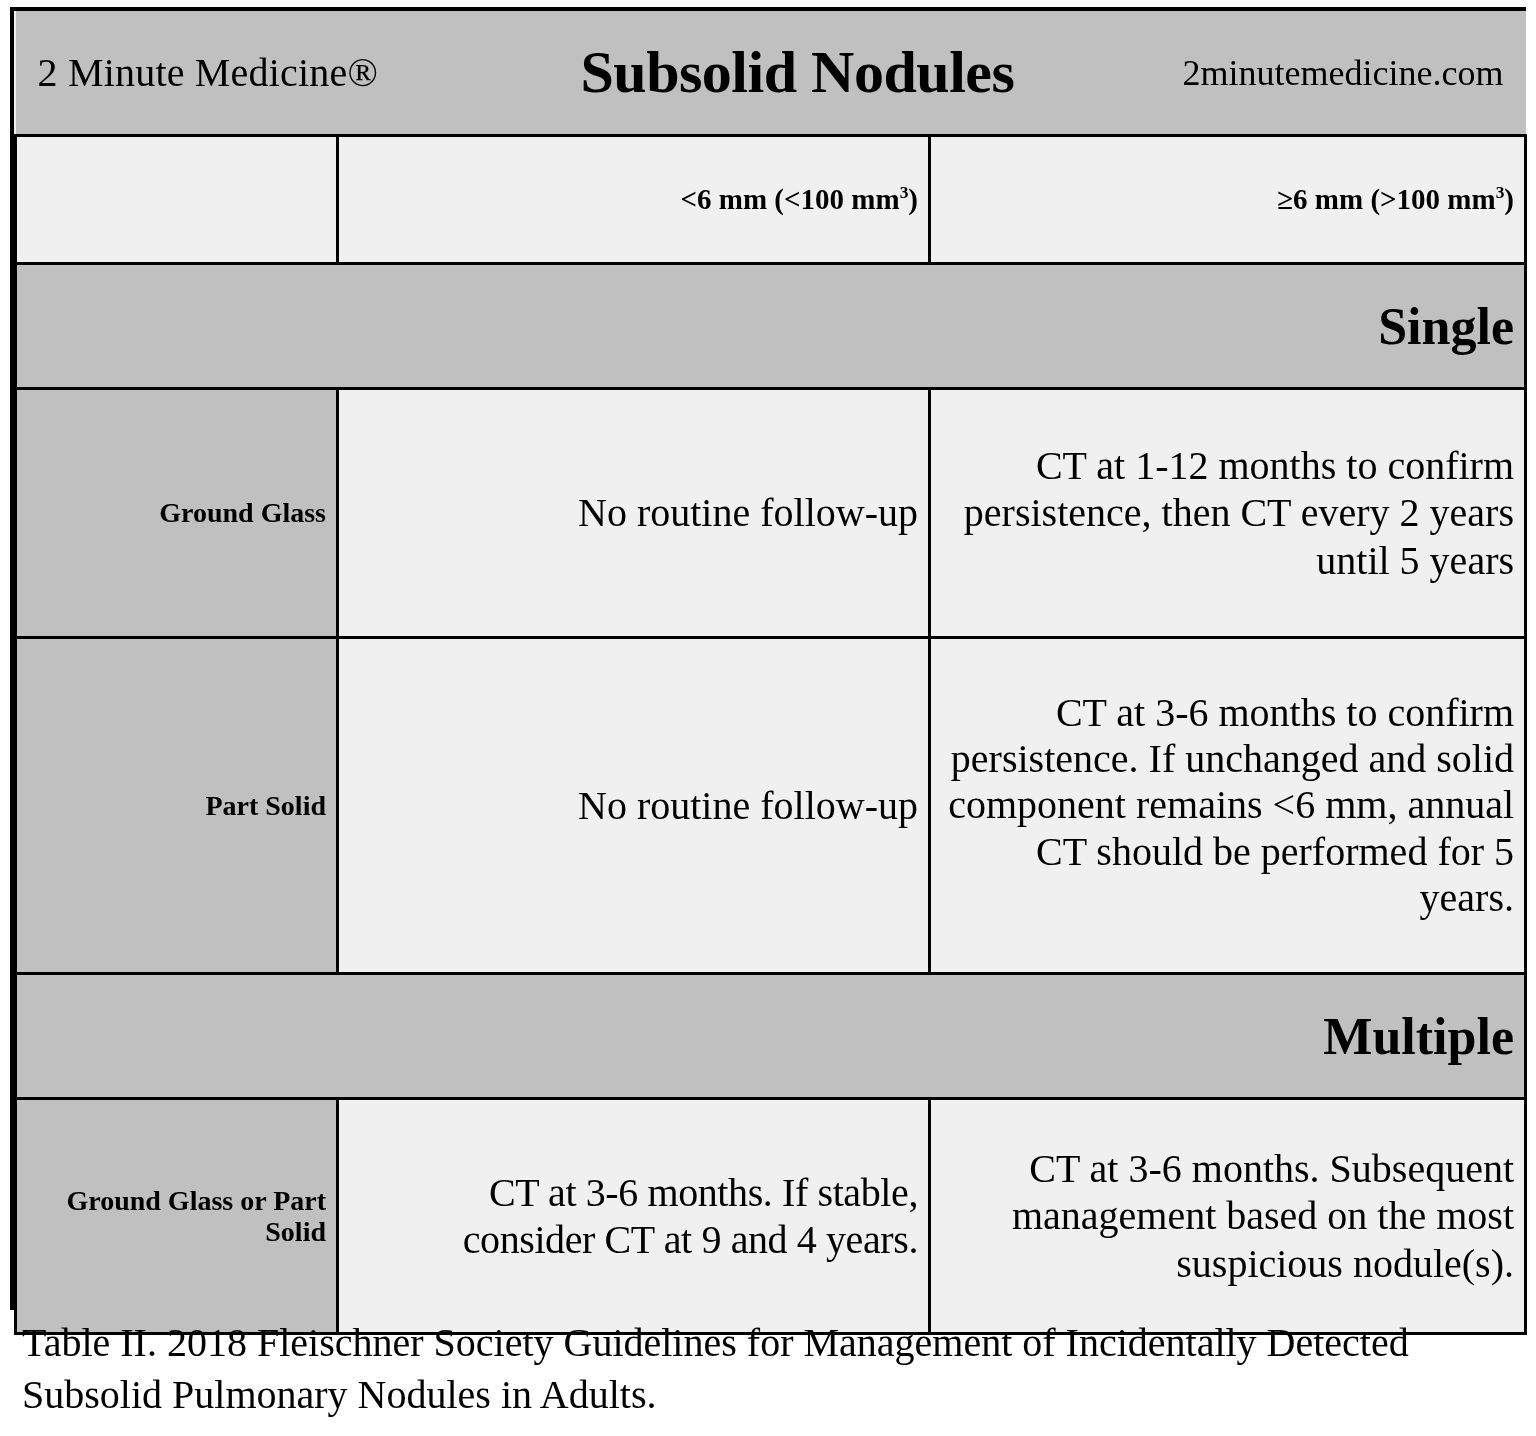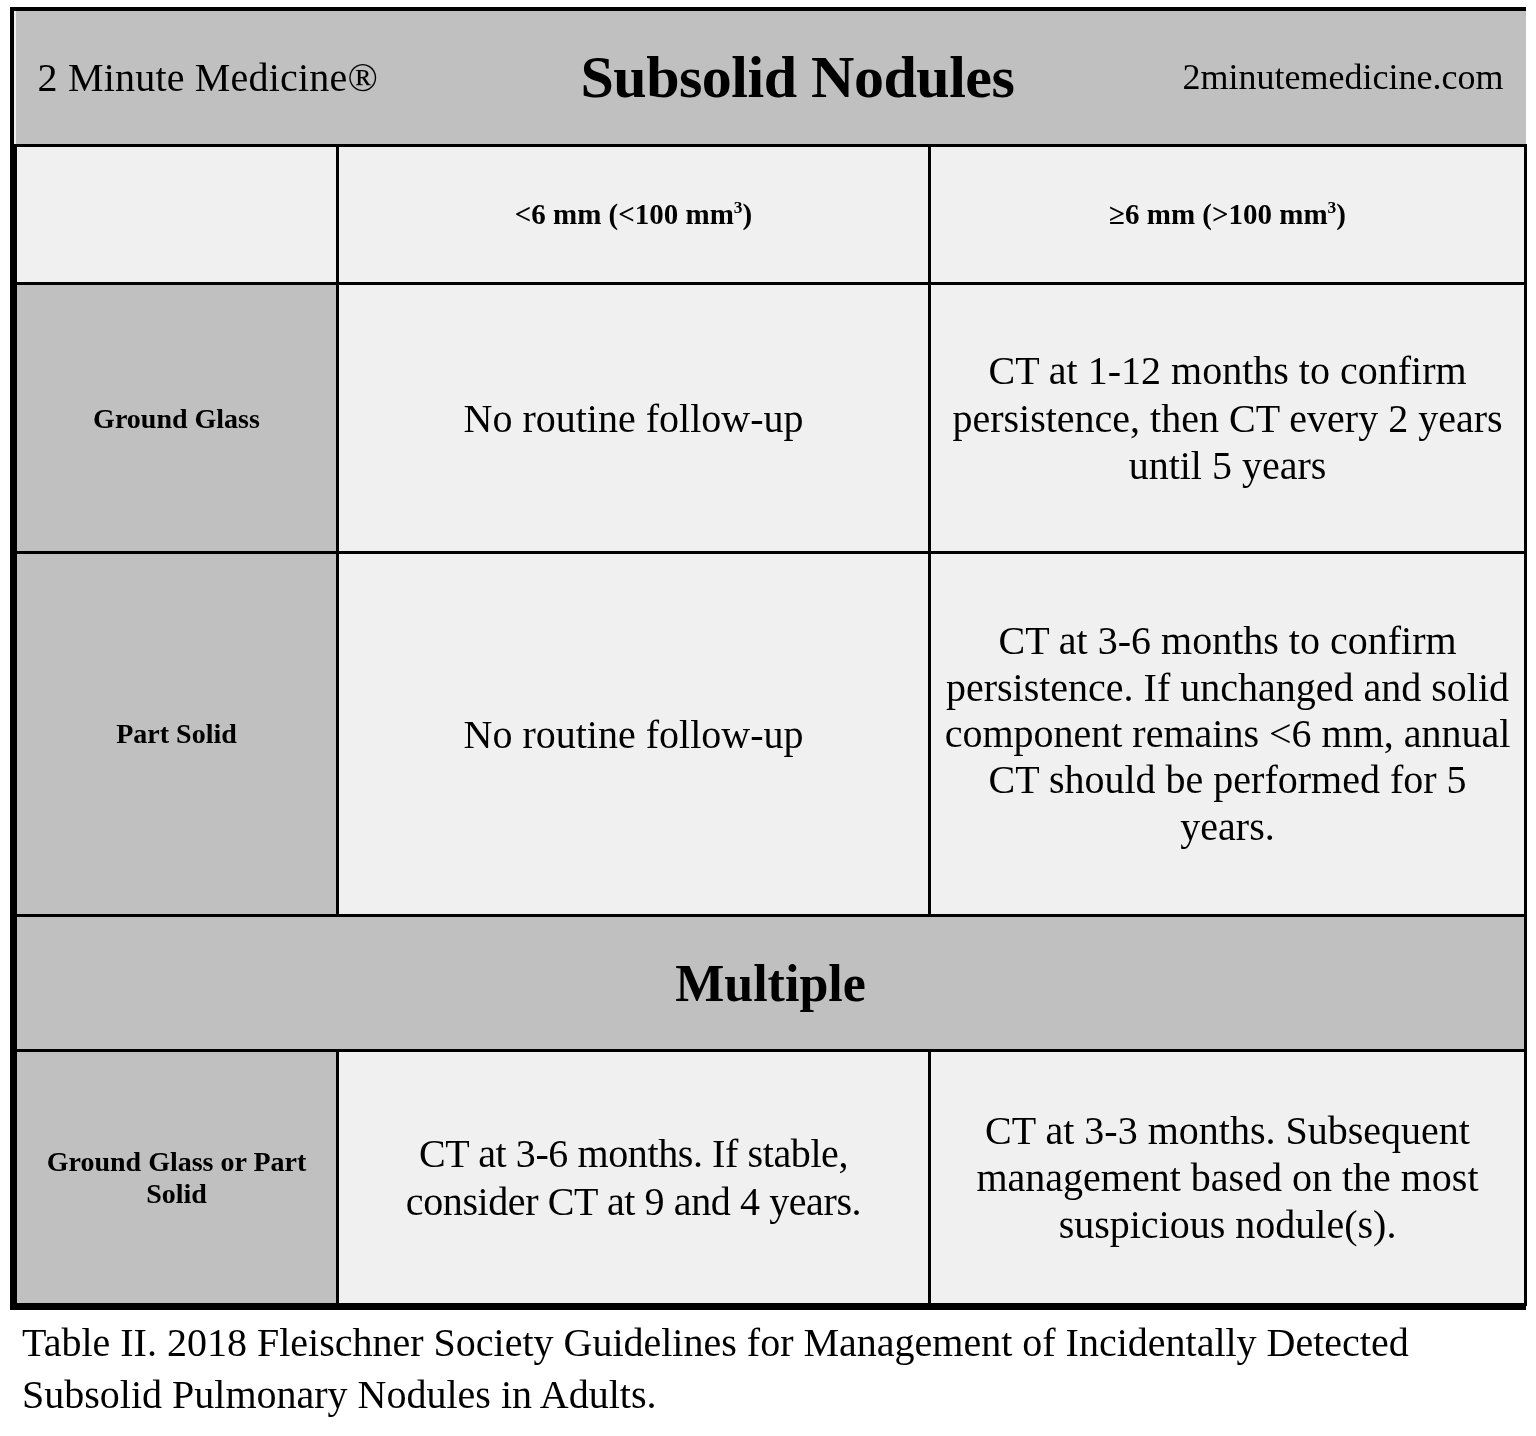--- a/index.html
+++ b/index.html
@@ -37,21 +37,21 @@
   table.nodule-table {
     width: 100%;
     height: 100%;
     border-collapse: collapse;
     table-layout: fixed;
   }
 
   table.nodule-table td {
     border: 3px solid #000000;
     box-sizing: border-box;
-    text-align: center;
+    text-align: right;
     vertical-align: middle;
     padding: 4px 10px;
   }
 
   
   col.c1 { width: 322px; }
   col.c2 { width: 592px; }
   col.c3 { width: 596px; }
 
   
@@ -177,41 +177,44 @@
         <tr>
           <td class="col-head col-head-blank"></td>
           <td class="col-head">
             <span>&lt;6 mm (&lt;100 mm</span><sup class="cube">3</sup><span>)</span>
           </td>
           <td class="col-head">
             <span>≥6 mm (&gt;100 mm</span><sup class="cube">3</sup><span>)</span>
           </td>
         </tr>
 
+        <tr>
+          <td class="section-band" colspan="3">Single</td>
+        </tr>
 
         <tr class="r-ground-glass">
           <td class="row-label">Ground Glass</td>
           <td class="data-cell">No routine follow-up</td>
           <td class="data-cell">CT at 1-12 months to confirm persistence, then CT every 2 years until 5 years</td>
         </tr>
 
         <tr class="r-part-solid">
           <td class="row-label">Part Solid</td>
           <td class="data-cell">No routine follow-up</td>
           <td class="data-cell tight">CT at 3-6 months to confirm persistence. If unchanged and solid component remains &lt;6 mm, annual CT should be performed for 5 years.</td>
         </tr>
 
         <tr>
           <td class="section-band" colspan="3">Multiple</td>
         </tr>
 
         <tr class="r-multiple">
           <td class="row-label">Ground Glass or Part Solid</td>
           <td class="data-cell narrow">CT at 3-6 months. If stable, consider CT at 9 and 4 years.</td>
-          <td class="data-cell">CT at 3-3 months. Subsequent management based on the most suspicious nodule(s).</td>
+          <td class="data-cell">CT at 3-6 months. Subsequent management based on the most suspicious nodule(s).</td>
         </tr>
 
       </tbody>
     </table>
   </div>
 
   <div class="caption">Table II. 2018 Fleischner Society Guidelines for Management of Incidentally Detected Subsolid Pulmonary Nodules in Adults.</div>
 
 </div>
 

